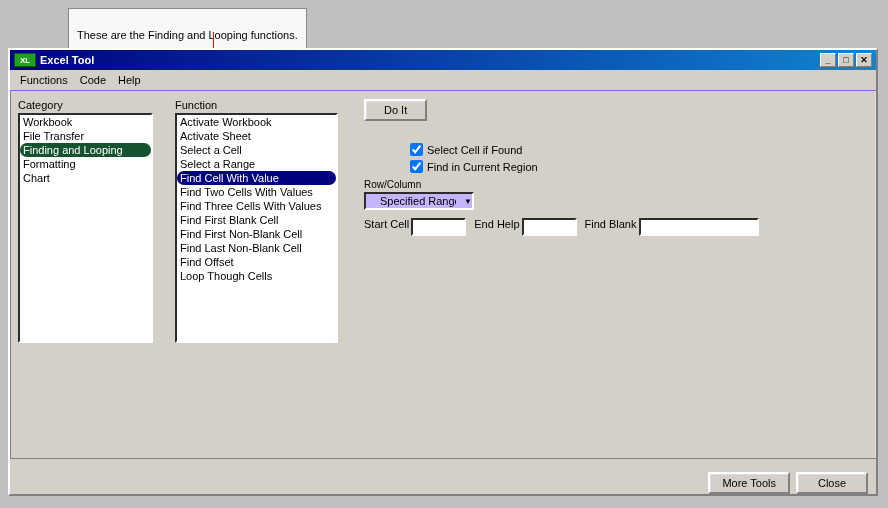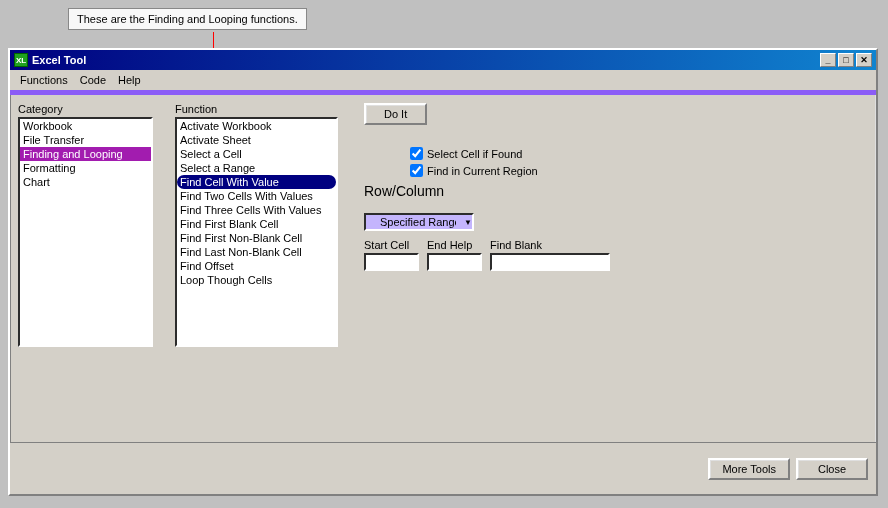--- a/index.html
+++ b/index.html
@@ -13,21 +13,21 @@
       position: relative;
     }
 
     
     .tooltip-box {
       position: absolute;
       top: 8px;
       left: 68px;
       background: #ffffffe0;
       border: 1px solid #888;
-      padding: 4px 8px;
+      padding: 20px 8px;
       font-size: 11px;
       white-space: nowrap;
       text-align: center;
     }
 
     
     .arrow-line {
       position: absolute;
       top: 32px;
       left: 213px;
@@ -71,21 +71,21 @@
       align-items: center;
       justify-content: space-between;
       user-select: none;
     }
     .title-bar-left {
       display: flex;
       align-items: center;
       gap: 4px;
     }
     .title-icon {
-      width: 14px;
+      width: 22px;
       height: 14px;
       background: #20a020;
       border: 1px solid #006000;
       display: flex;
       align-items: center;
       justify-content: center;
       font-size: 8px;
       color: white;
       font-weight: bold;
     }
@@ -106,21 +106,21 @@
       justify-content: center;
       cursor: pointer;
       color: #000;
     }
 
     
     .menu-bar {
       display: flex;
       background: #d4d0c8;
       padding: 2px 4px;
-      border-bottom: 5px solid #8b5cf6;
+      border-bottom: 1px solid #8b5cf6;
     }
     .menu-item {
       padding: 2px 6px;
       cursor: pointer;
       font-size: 11px;
     }
 
     
     .content {
       padding: 8px;
@@ -147,22 +147,23 @@
       overflow-y: auto;
       overflow-x: hidden;
     }
     .list-item {
       padding: 1px 3px;
       cursor: pointer;
       white-space: nowrap;
       font-size: 11px;
     }
     .list-item.selected {
-      background: #a21caf;
+      background: #14532d;
       color: white;
+      border-radius: 7px;
     }
     .list-item.func-selected {
       background: #000080;
       color: white;
       border-radius: 7px;
     }
 
     
     .panel-function {
       width: 163px;
@@ -195,23 +196,23 @@
       font-size: 11px;
       padding-left: 46px;
     }
     .checkbox-row input[type="checkbox"] {
       width: 13px;
       height: 13px;
       cursor: pointer;
     }
 
     .row-col-label {
-      font-size: 14px;
+      font-size: 10px;
       margin-top: 6px;
-      margin-bottom: 14px;
+      margin-bottom: 2px;
     }
 
     .dropdown {
       background: #c4b5fd;
       border: 2px inset;
       border-color: #808080 #fff #fff #808080;
       font-size: 11px;
       padding: 1px 14px;
       width: 105px;
       appearance: none;
@@ -239,21 +240,20 @@
       padding-right: 16px;
     }
 
     .fields-row {
       display: flex;
       gap: 8px;
       align-items: flex-end;
     }
     .field-group {
       display: flex;
-      flex-direction: column;
       gap: 2px;
     }
     .field-label {
       font-size: 11px;
     }
     .text-input {
       background: white;
       border: 2px inset;
       border-color: #808080 #fff #fff #808080;
       width: 55px;
@@ -264,25 +264,25 @@
     .text-input.wide {
       width: 120px;
     }
 
     
     .bottom-bar {
       position: absolute;
       bottom: 0;
       left: 0;
       right: 0;
-      height: 52px;
+      height: 36px;
       background: #d4d0c8;
       border-top: 1px solid #808080;
       display: flex;
-      align-items: center;
+      align-items: flex-end;
       justify-content: flex-end;
       padding: 0 8px;
       gap: 6px;
     }
     .bottom-btn {
       background: #d4d0c8;
       border: 2px solid #fff;
       border-right-color: #808080;
       border-bottom-color: #808080;
       box-shadow: inset 1px 1px #dfdfdf;

